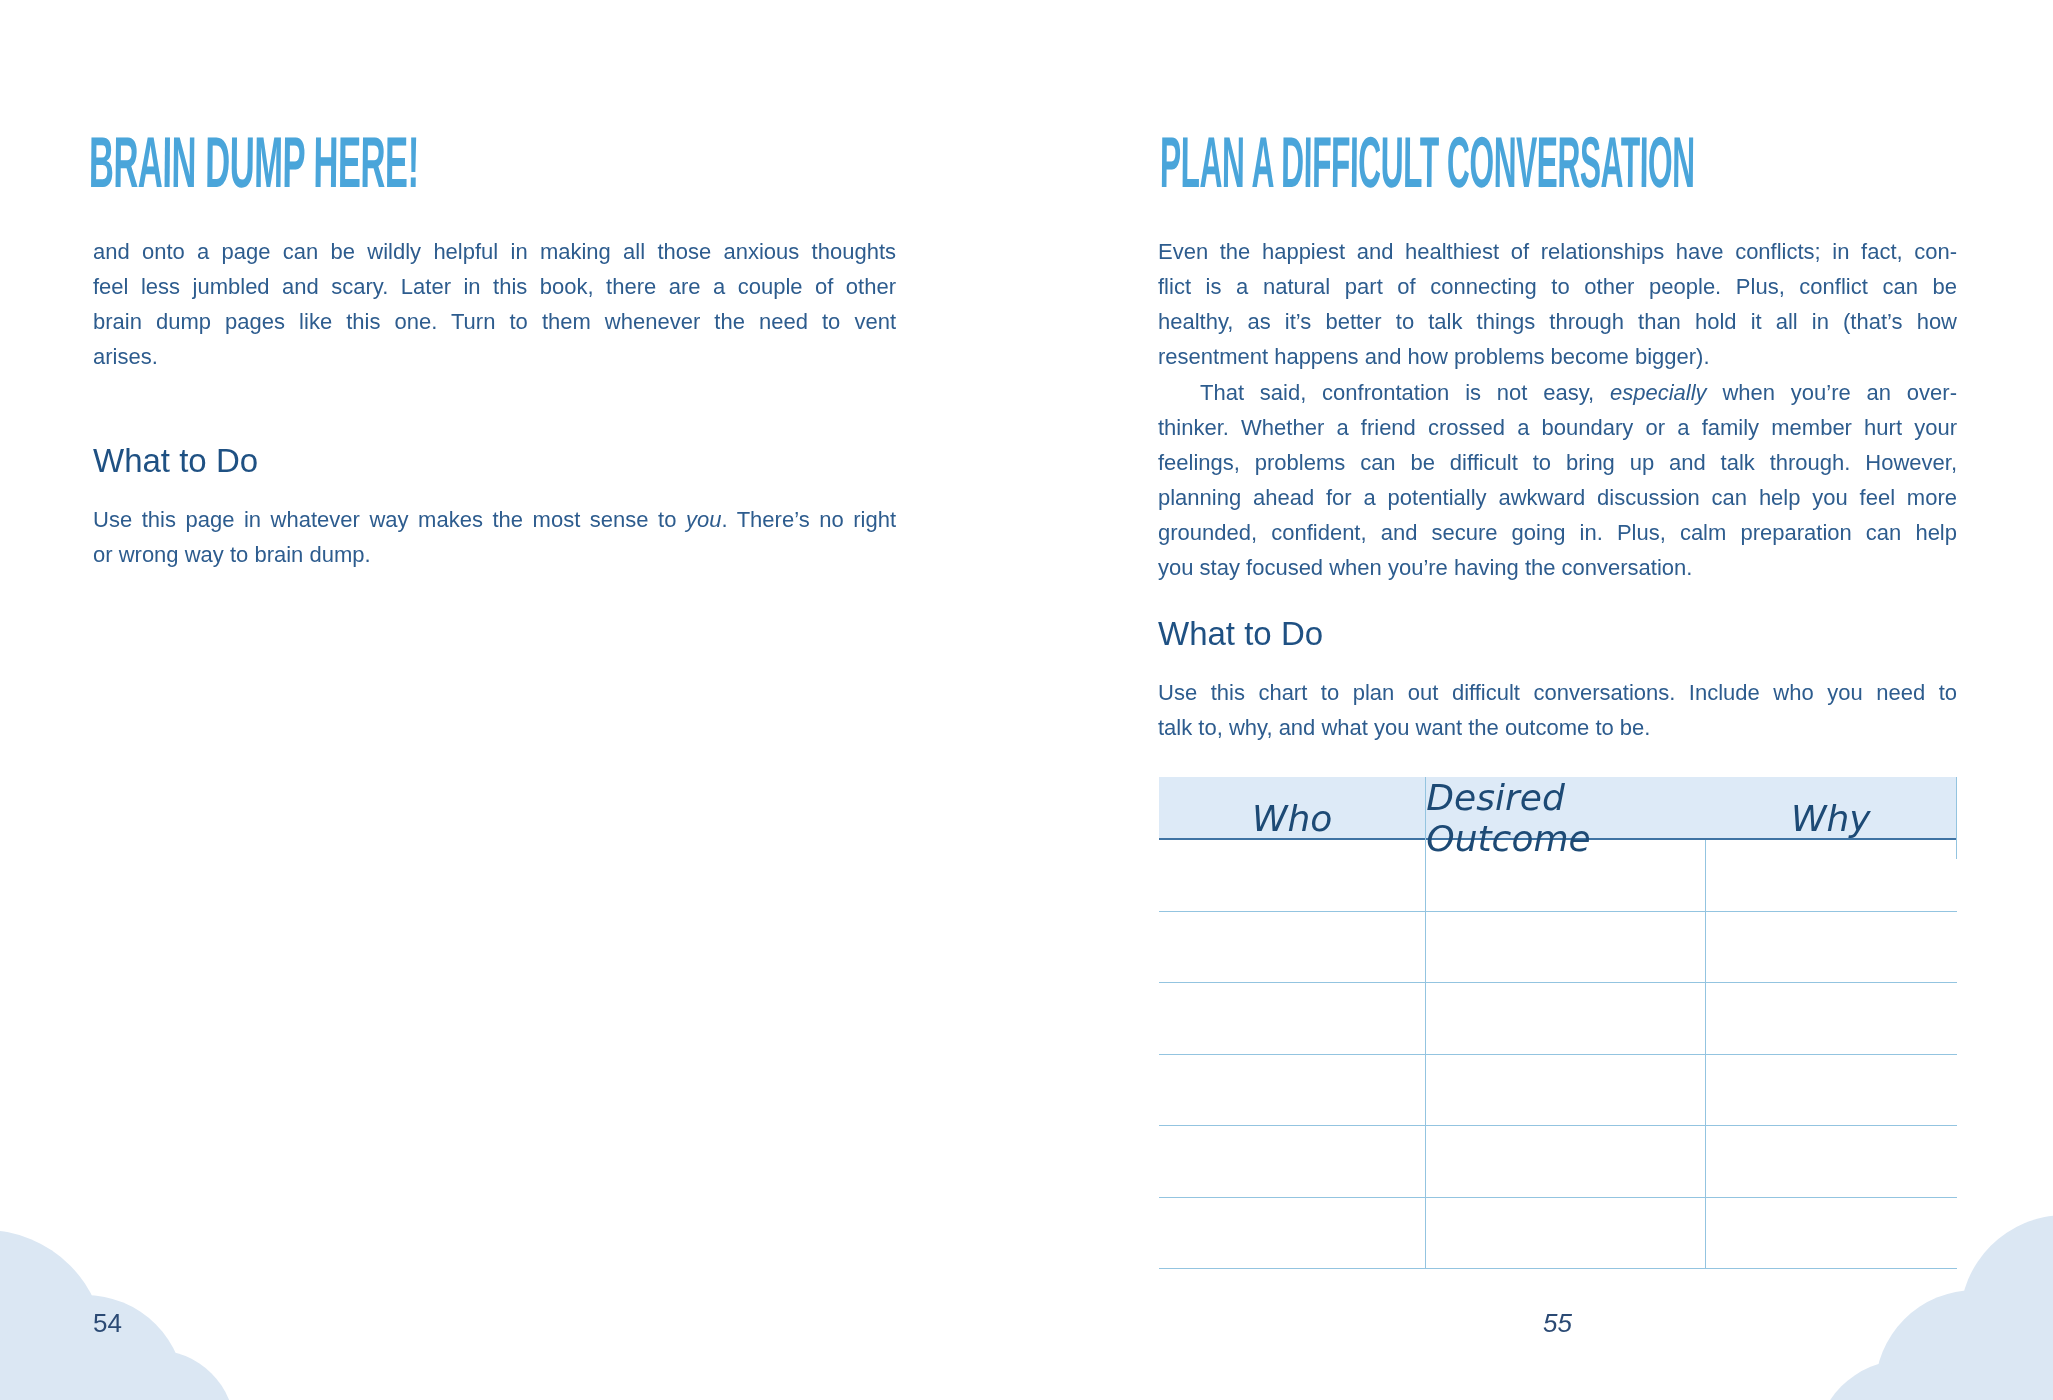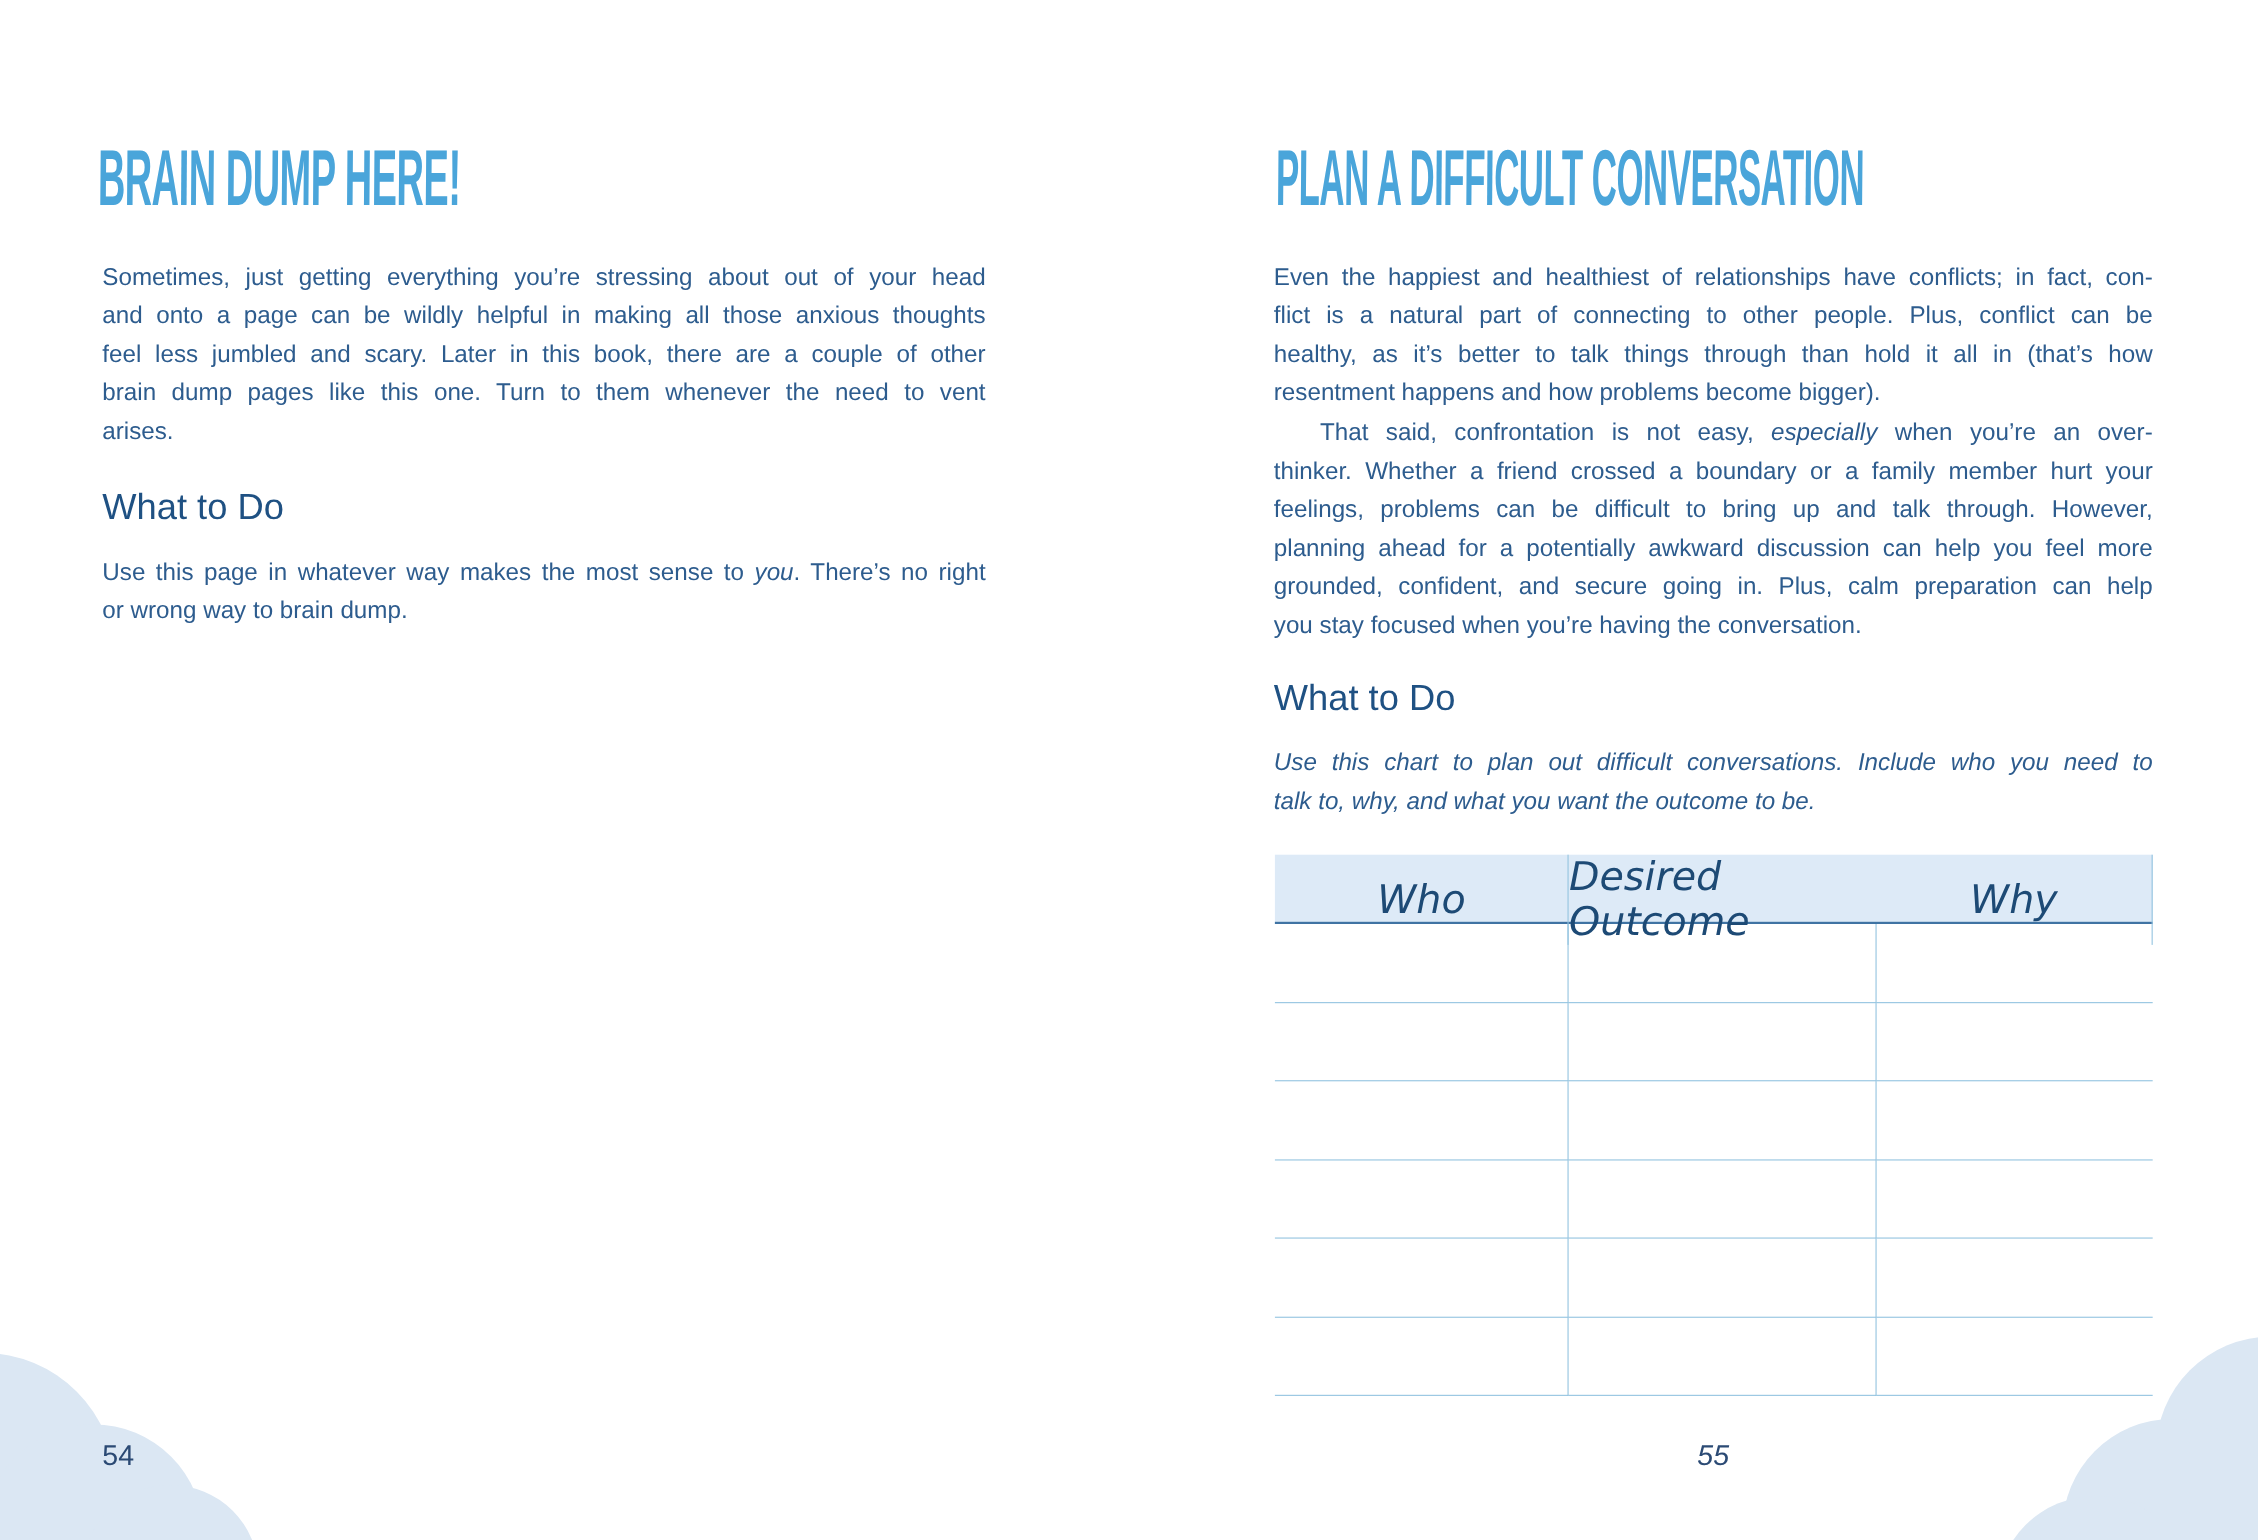--- a/index.html
+++ b/index.html
@@ -81,21 +81,20 @@
 <body>
 
 <div class="spread">
 
   <section>
     <h1 class="title title-left abs" style="left:89px;">
       <span class="title-inner">BRAIN DUMP HERE!</span>
     </h1>
 
     <div class="para" style="left:93px;top:234px;width:803px;">
-        <div class="line"><span>Sometimes, just getting everything you’re stressing about out of your head</span></div>
         <div class="line"><span>and onto a page can be wildly helpful in making all those anxious thoughts</span></div>
         <div class="line"><span>feel less jumbled and scary. Later in this book, there are a couple of other</span></div>
         <div class="line"><span>brain dump pages like this one. Turn to them whenever the need to vent</span></div>
         <div class="line last"><span>arises.</span></div>
       </div>
 
     <h2 class="heading" style="left:93px;top:441px;">What to Do</h2>
 
     <div class="para" style="left:93px;top:502px;width:803px;">
         <div class="line"><span>Use this page in whatever way makes the most sense to </span><span class="it">you</span><span>. There’s no right</span></div>
@@ -121,21 +120,21 @@
         <div class="line" style="padding-left: 42px;"><span>That said, confrontation is not easy, </span><span class="it">especially</span><span> when you’re an over-</span></div>
         <div class="line"><span>thinker. Whether a friend crossed a boundary or a family member hurt your</span></div>
         <div class="line"><span>feelings, problems can be difficult to bring up and talk through. However,</span></div>
         <div class="line"><span>planning ahead for a potentially awkward discussion can help you feel more</span></div>
         <div class="line"><span>grounded, confident, and secure going in. Plus, calm preparation can help</span></div>
         <div class="line last"><span>you stay focused when you’re having the conversation.</span></div>
       </div>
 
     <h2 class="heading" style="left:1158px;top:614px;">What to Do</h2>
 
-    <div class="para" style="left:1158px;top:675px;width:799px;font-style:italic;">
+    <div class="para" style="left:1158px;top:675px;width:799px;">
         <div class="line"><span>Use this chart to plan out difficult conversations. Include who you need to</span></div>
         <div class="line last"><span>talk to, why, and what you want the outcome to be.</span></div>
       </div>
 
     <div class="ctable">
       <div class="thead">
         <div class="th c0">Who</div>
         <div class="th c2">Desired Outcome</div>
         <div class="th c1">Why</div>
       </div>

